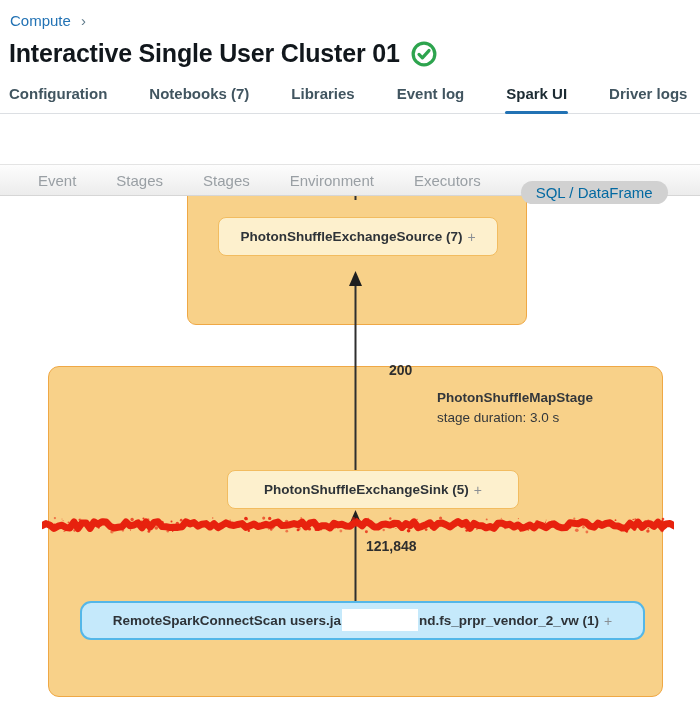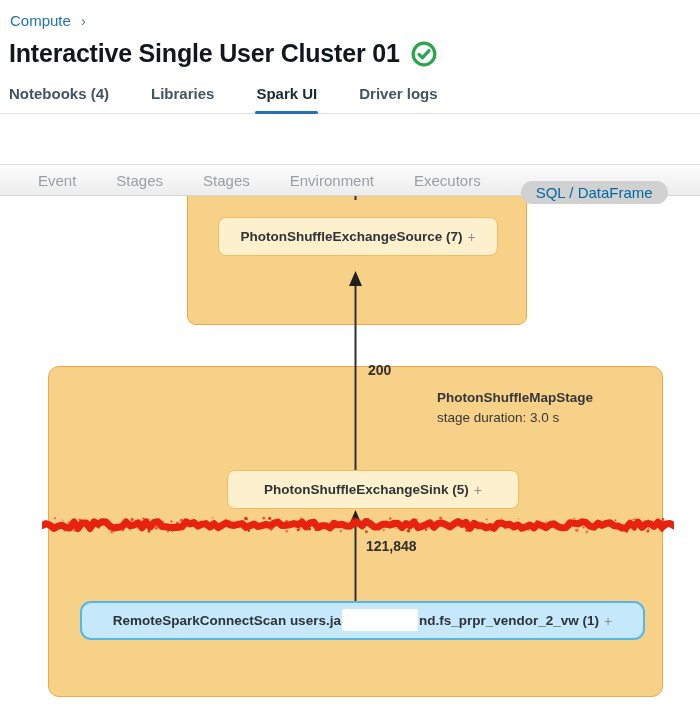--- a/index.html
+++ b/index.html
@@ -62,21 +62,21 @@
   #scan-node   {
     left:80px; top:601px; width:565px; height:39px;
     background:#c5e9fb; border:2px solid #54b7e8; border-radius:11px;
   }
   .expand-plus { color:#8a8f94; font-weight:400; margin-left:5px; font-size:14px; }
   .redaction-box {
     display:inline-block; width:76px; height:22px; background:#ffffff;
     vertical-align:middle; margin:0 1px; transform:translateY(-1px);
   }
   .edge-label { position:absolute; z-index:3; font-size:14px; font-weight:700; color:#2e2e2e; }
-  #edge-label-top { left:368px; top:362px; }
+  #edge-label-top { left:389px; top:362px; }
   #edge-label-bottom { left:366px; top:538px; }
   #arrows-svg { position:absolute; left:0; top:0; z-index:2; pointer-events:none; }
   #scribble-wrap { position:absolute; left:42px; top:514px; width:632px; height:22px; z-index:4; pointer-events:none; }
 </style>
 </head>
 <body>
 
 <div id="page">
 
   <div class="dag-layer">
@@ -297,22 +297,24 @@
     <span class="status-icon">
       <svg width="26" height="26" viewBox="0 0 24 24">
         <circle cx="12" cy="12" r="10" fill="none" stroke="#2da44e" stroke-width="3"></circle>
         <path d="M7.4 12.4l3.1 3.1 6.1-6.7" fill="none" stroke="#2da44e" stroke-width="3" stroke-linecap="round" stroke-linejoin="round"></path>
       </svg>
     </span>
   </h1>
 
   <div class="tabs-row">
     <div class="tabs">
-      <div class="tab">Notebooks (4)</div>
+      <div class="tab">Configuration</div>
+      <div class="tab">Notebooks (7)</div>
       <div class="tab">Libraries</div>
+      <div class="tab">Event log</div>
       <div class="tab active">Spark UI</div>
       <div class="tab">Driver logs</div>
     </div>
   </div>
 
   <div class="spark-nav">
     <span class="nav-item">Event</span>
     <span class="nav-item">Stages</span>
     <span class="nav-item">Stages</span>
     <span class="nav-item">Environment</span>

